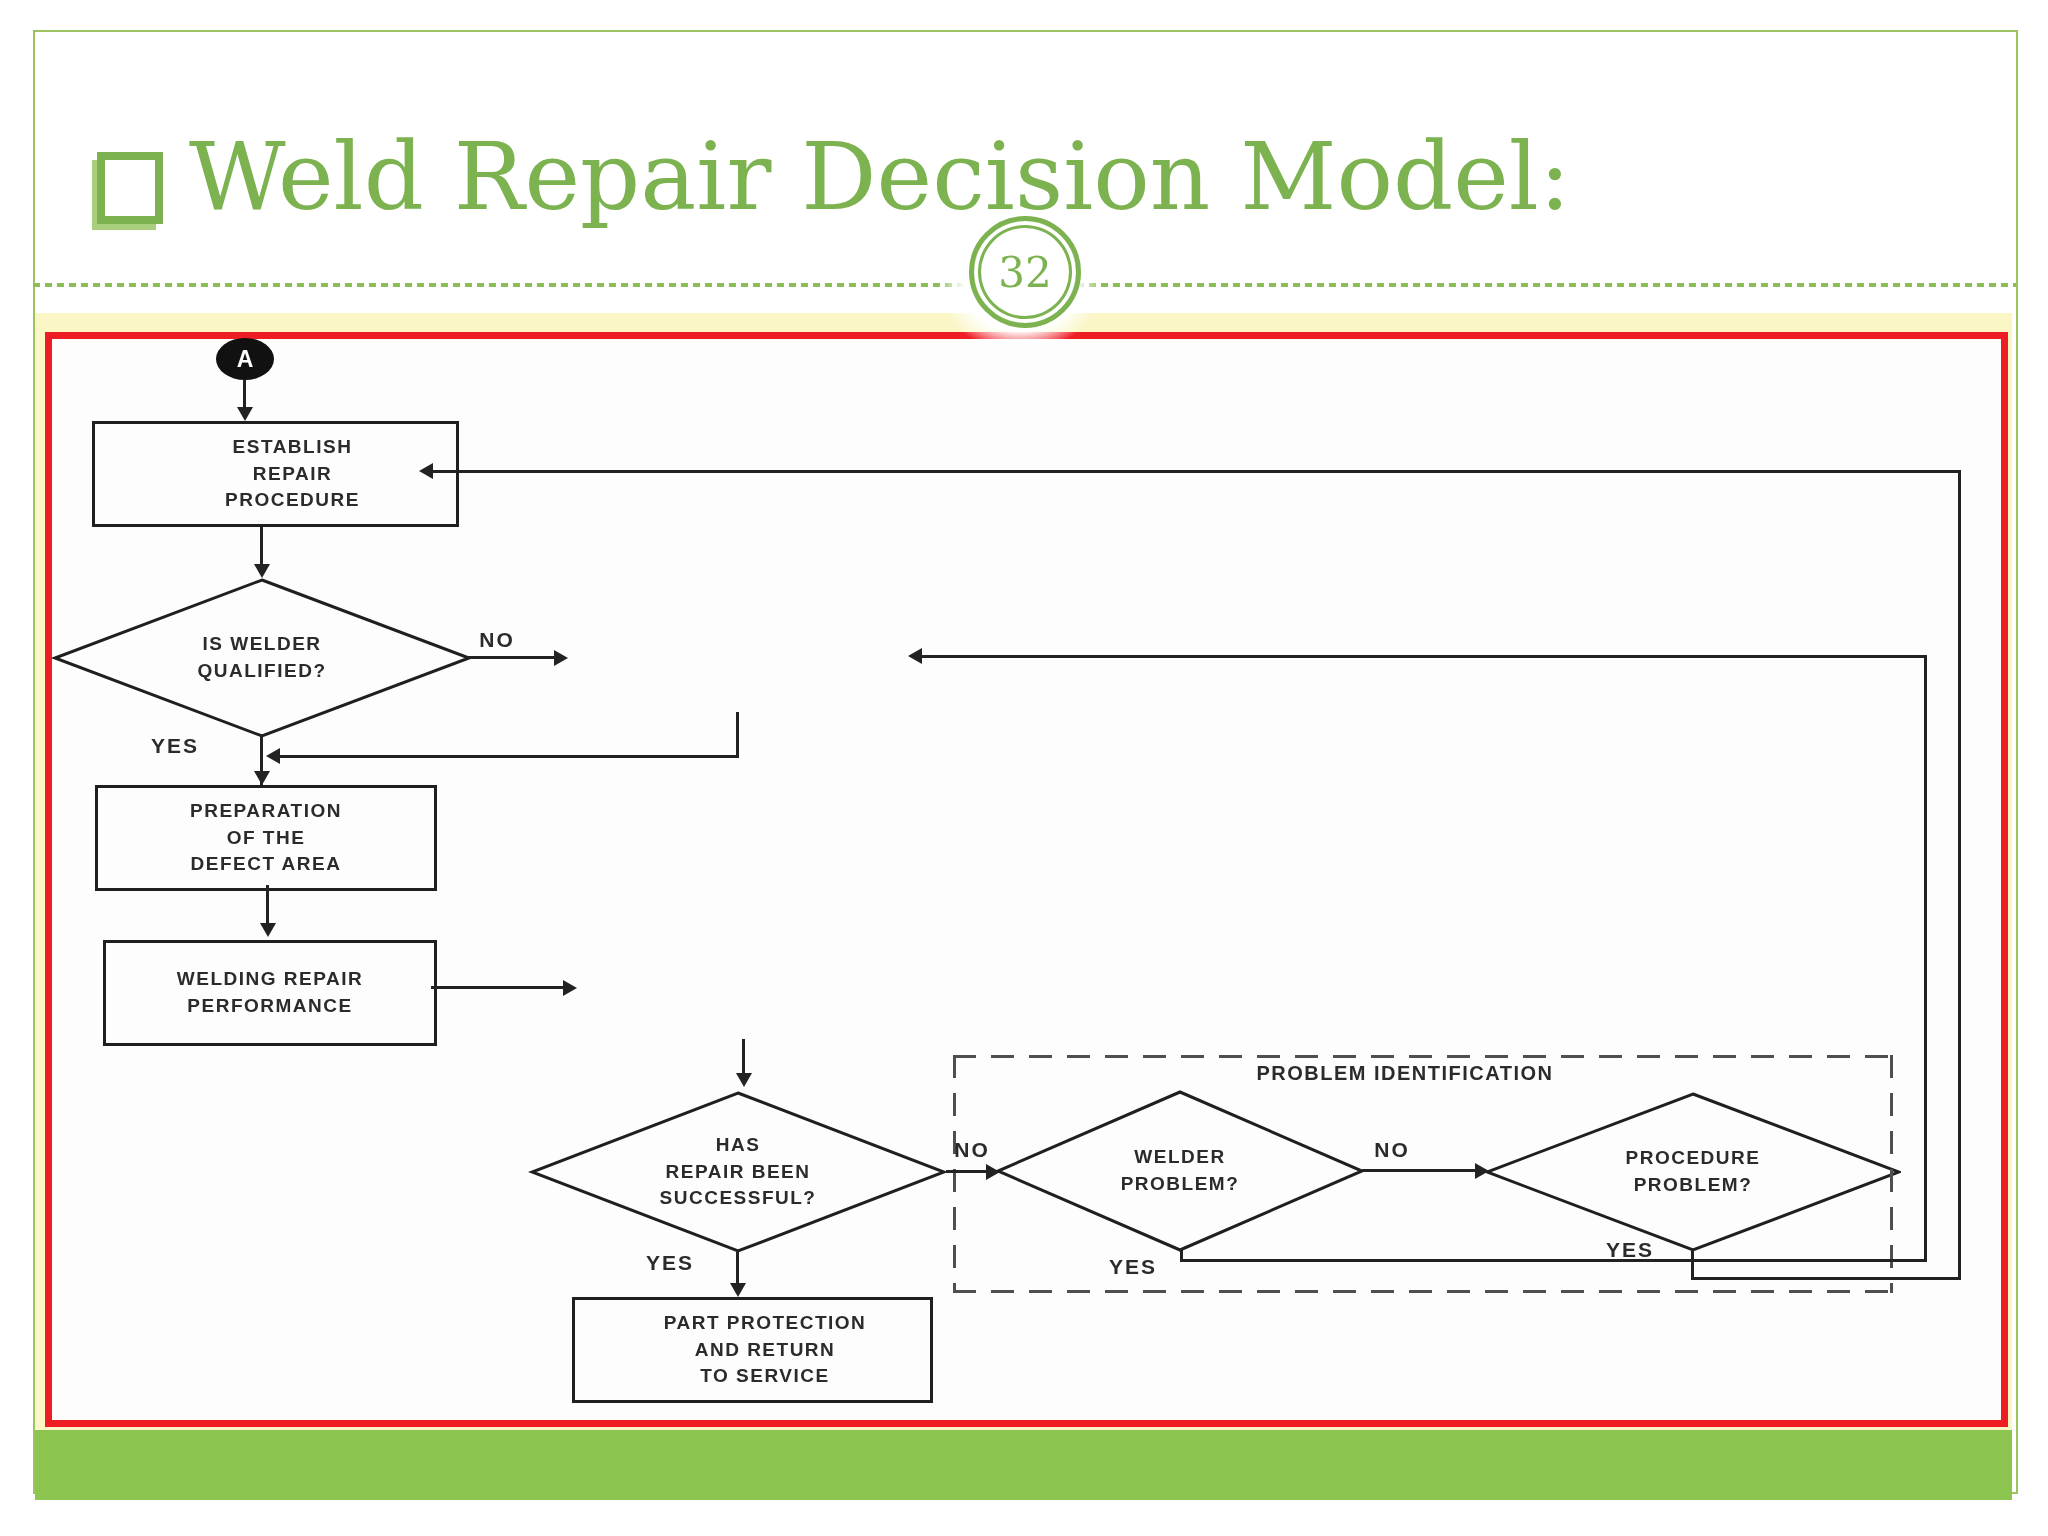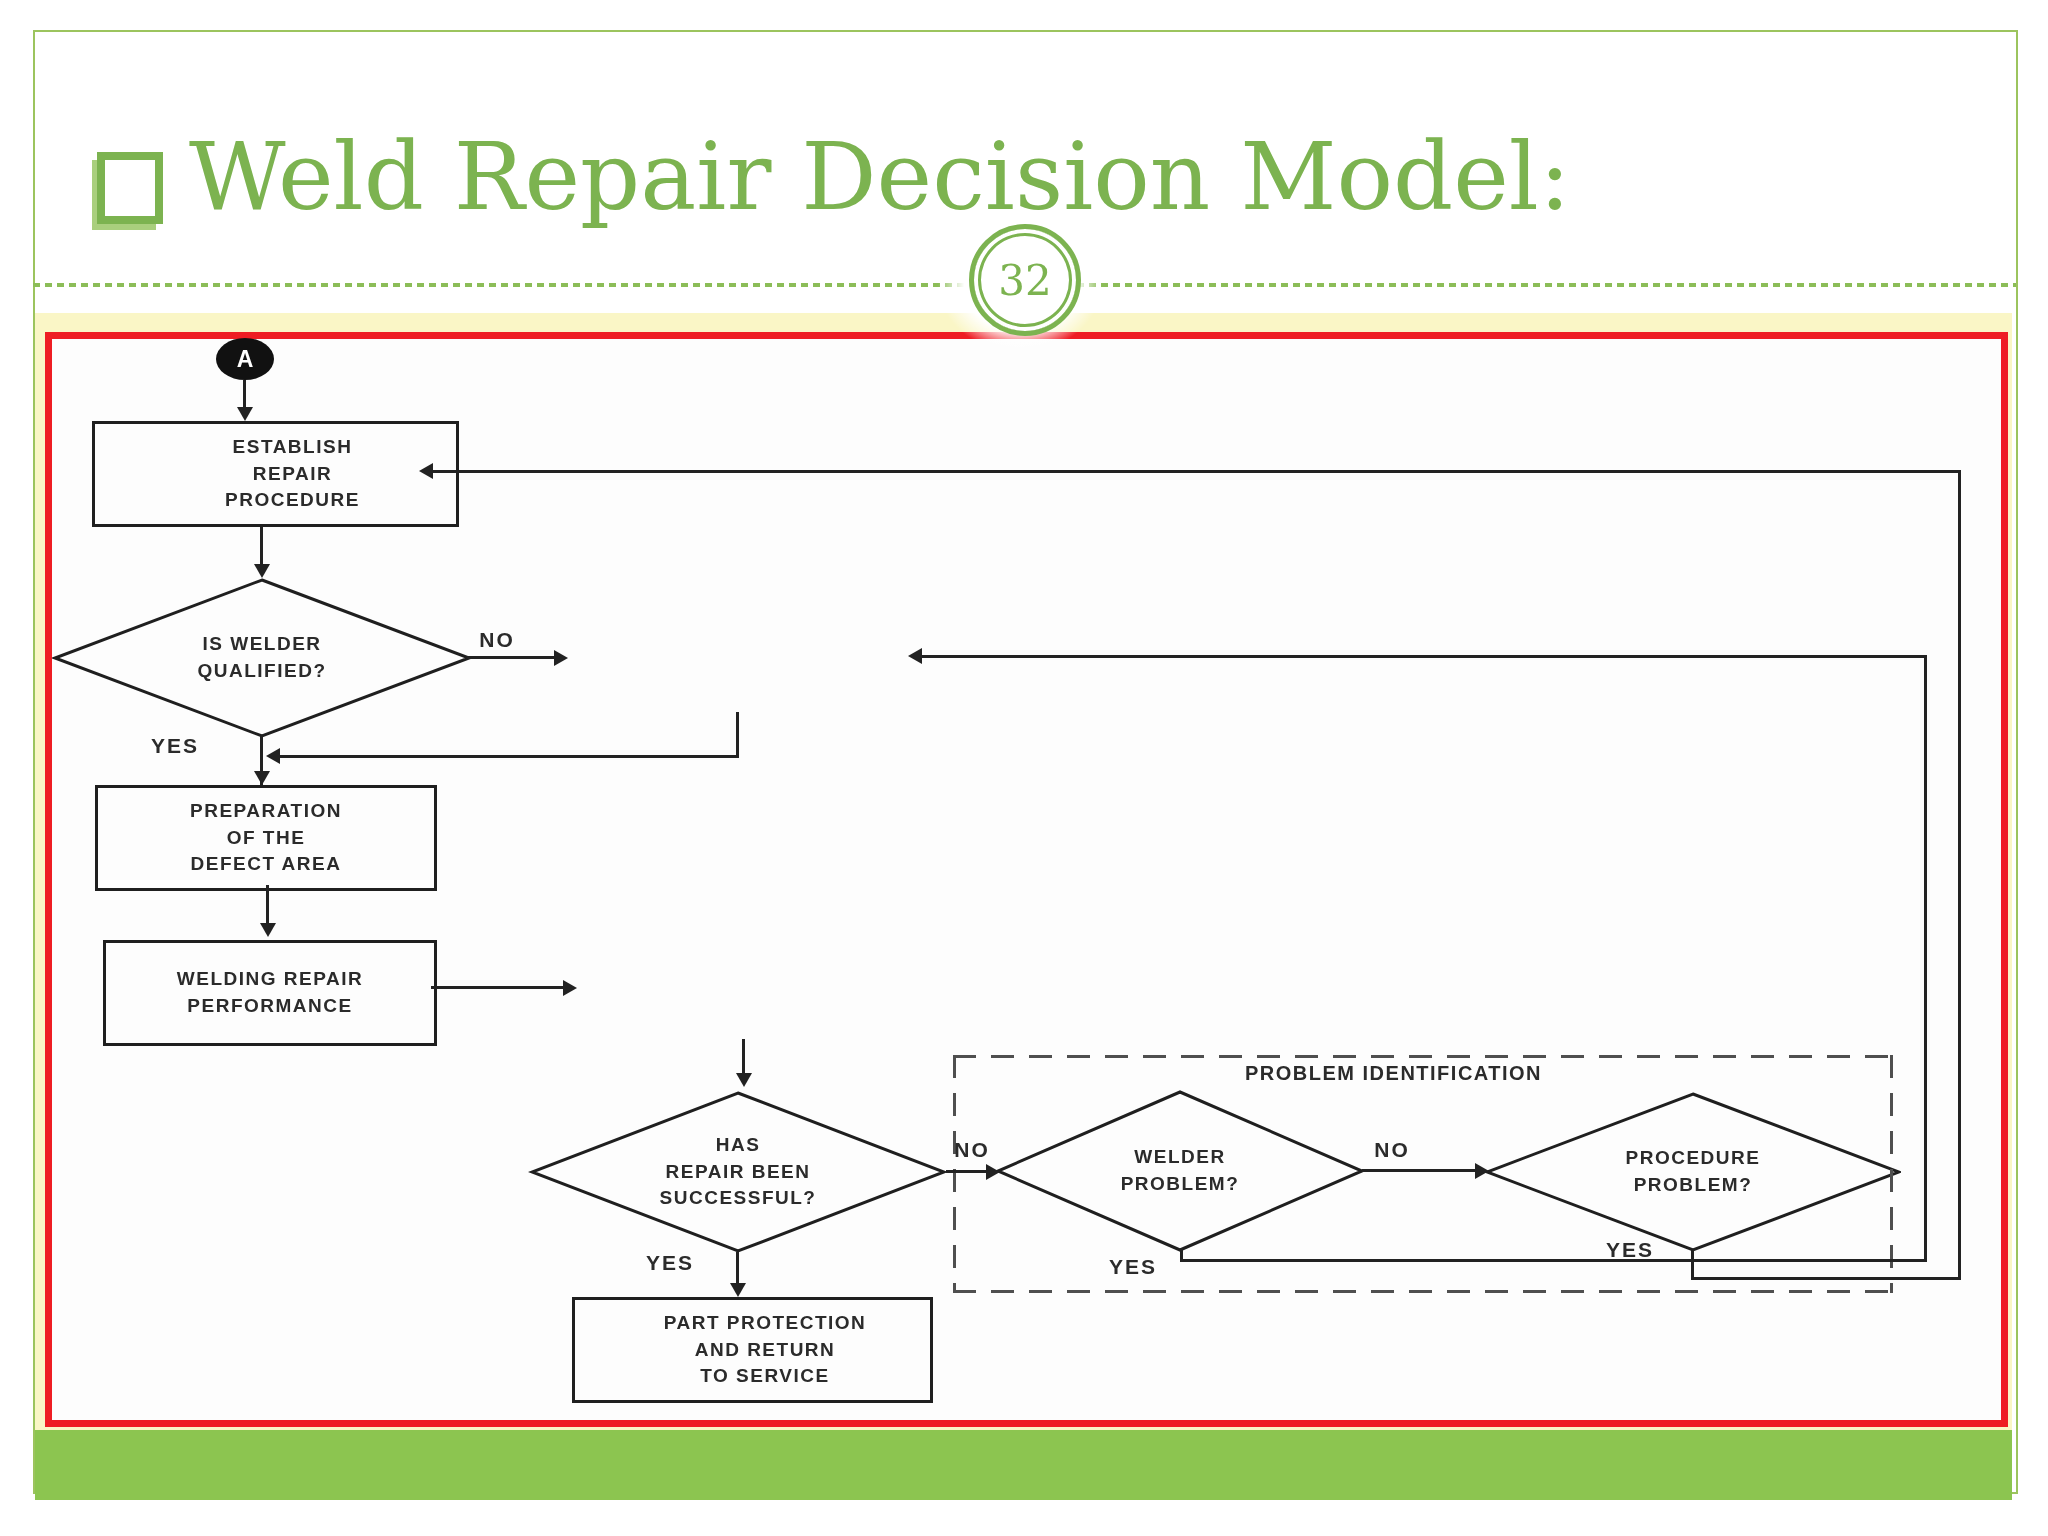--- a/index.html
+++ b/index.html
@@ -11,21 +11,21 @@
   #title-row{position:absolute;left:97px;top:130px;z-index:4;}
   #title-bullet{position:absolute;left:0;top:22px;width:50px;height:56px;background:#fff;
                 border:8px solid #7cb350;box-shadow:-6px 7px 0 -1px #a9cf7d;}
   #page-title{position:absolute;left:92px;top:0;white-space:nowrap;
               font-family:"DejaVu Serif","Liberation Serif",serif;
               font-size:94px;line-height:1;color:#7cb350;}
   #dotted-rule{position:absolute;left:33px;top:283px;width:1983px;height:4px;z-index:2;
                background:repeating-linear-gradient(90deg,#8cbd58 0 7px,transparent 7px 12px);}
   #circle-halo{position:absolute;left:938px;top:218px;width:164px;height:134px;z-index:3;
                background:radial-gradient(ellipse closest-side,#ffffff 68%,rgba(255,255,255,0) 100%);}
-  #page-number-circle{position:absolute;left:969px;top:224px;width:102px;height:102px;z-index:4;
+  #page-number-circle{position:absolute;left:969px;top:216px;width:102px;height:102px;z-index:4;
                border-radius:50%;background:#fff;border:5px solid #7cb350;
                box-shadow:inset 0 0 0 4px #ffffff, inset 0 0 0 7px #7cb350;
                display:flex;align-items:center;justify-content:center;}
   #page-number{font-family:"DejaVu Serif","Liberation Serif",serif;font-size:42px;color:#7cb350;}
   #yellow-frame{position:absolute;left:35px;top:313px;width:1977px;height:1119px;
                 background:#faf6c6;z-index:0;}
   #red-box{position:absolute;left:45px;top:332px;width:1949px;height:1081px;background:#fdfdfd;
            border:7px solid #ee1d23;z-index:1;}
   #bottom-band{position:absolute;left:35px;top:1430px;width:1977px;height:70px;
                background:#8cc550;z-index:5;}
@@ -44,21 +44,21 @@
   .ah.down{border-left:8px solid transparent;border-right:8px solid transparent;border-top:14px solid #222;}
   .ah.right{border-top:8px solid transparent;border-bottom:8px solid transparent;border-left:14px solid #222;}
   .ah.left{border-top:8px solid transparent;border-bottom:8px solid transparent;border-right:14px solid #222;}
   #start-oval{position:absolute;left:216px;top:338px;width:58px;height:42px;background:#111;
               border-radius:50%;display:flex;align-items:center;justify-content:center;z-index:2;
               color:#fff;font-size:23px;font-weight:700;}
   .dash-h{position:absolute;height:3px;z-index:2;
           background:repeating-linear-gradient(90deg,#4f4f4f 0 23px,transparent 23px 38px);}
   .dash-v{position:absolute;width:3px;z-index:2;
           background:repeating-linear-gradient(180deg,#4f4f4f 0 23px,transparent 23px 38px);}
-  #problem-id-label{position:absolute;left:1245px;top:1062px;width:320px;text-align:left;
+  #problem-id-label{position:absolute;left:1245px;top:1062px;width:320px;text-align:center;
           font-size:20px;font-weight:700;letter-spacing:1.5px;color:#2b2b2b;z-index:3;}
 </style>
 </head>
 <body>
 
 <div id="slide">
 
   <div id="green-frame"></div>
   <div id="yellow-frame"></div>
   <div id="red-box"></div>

